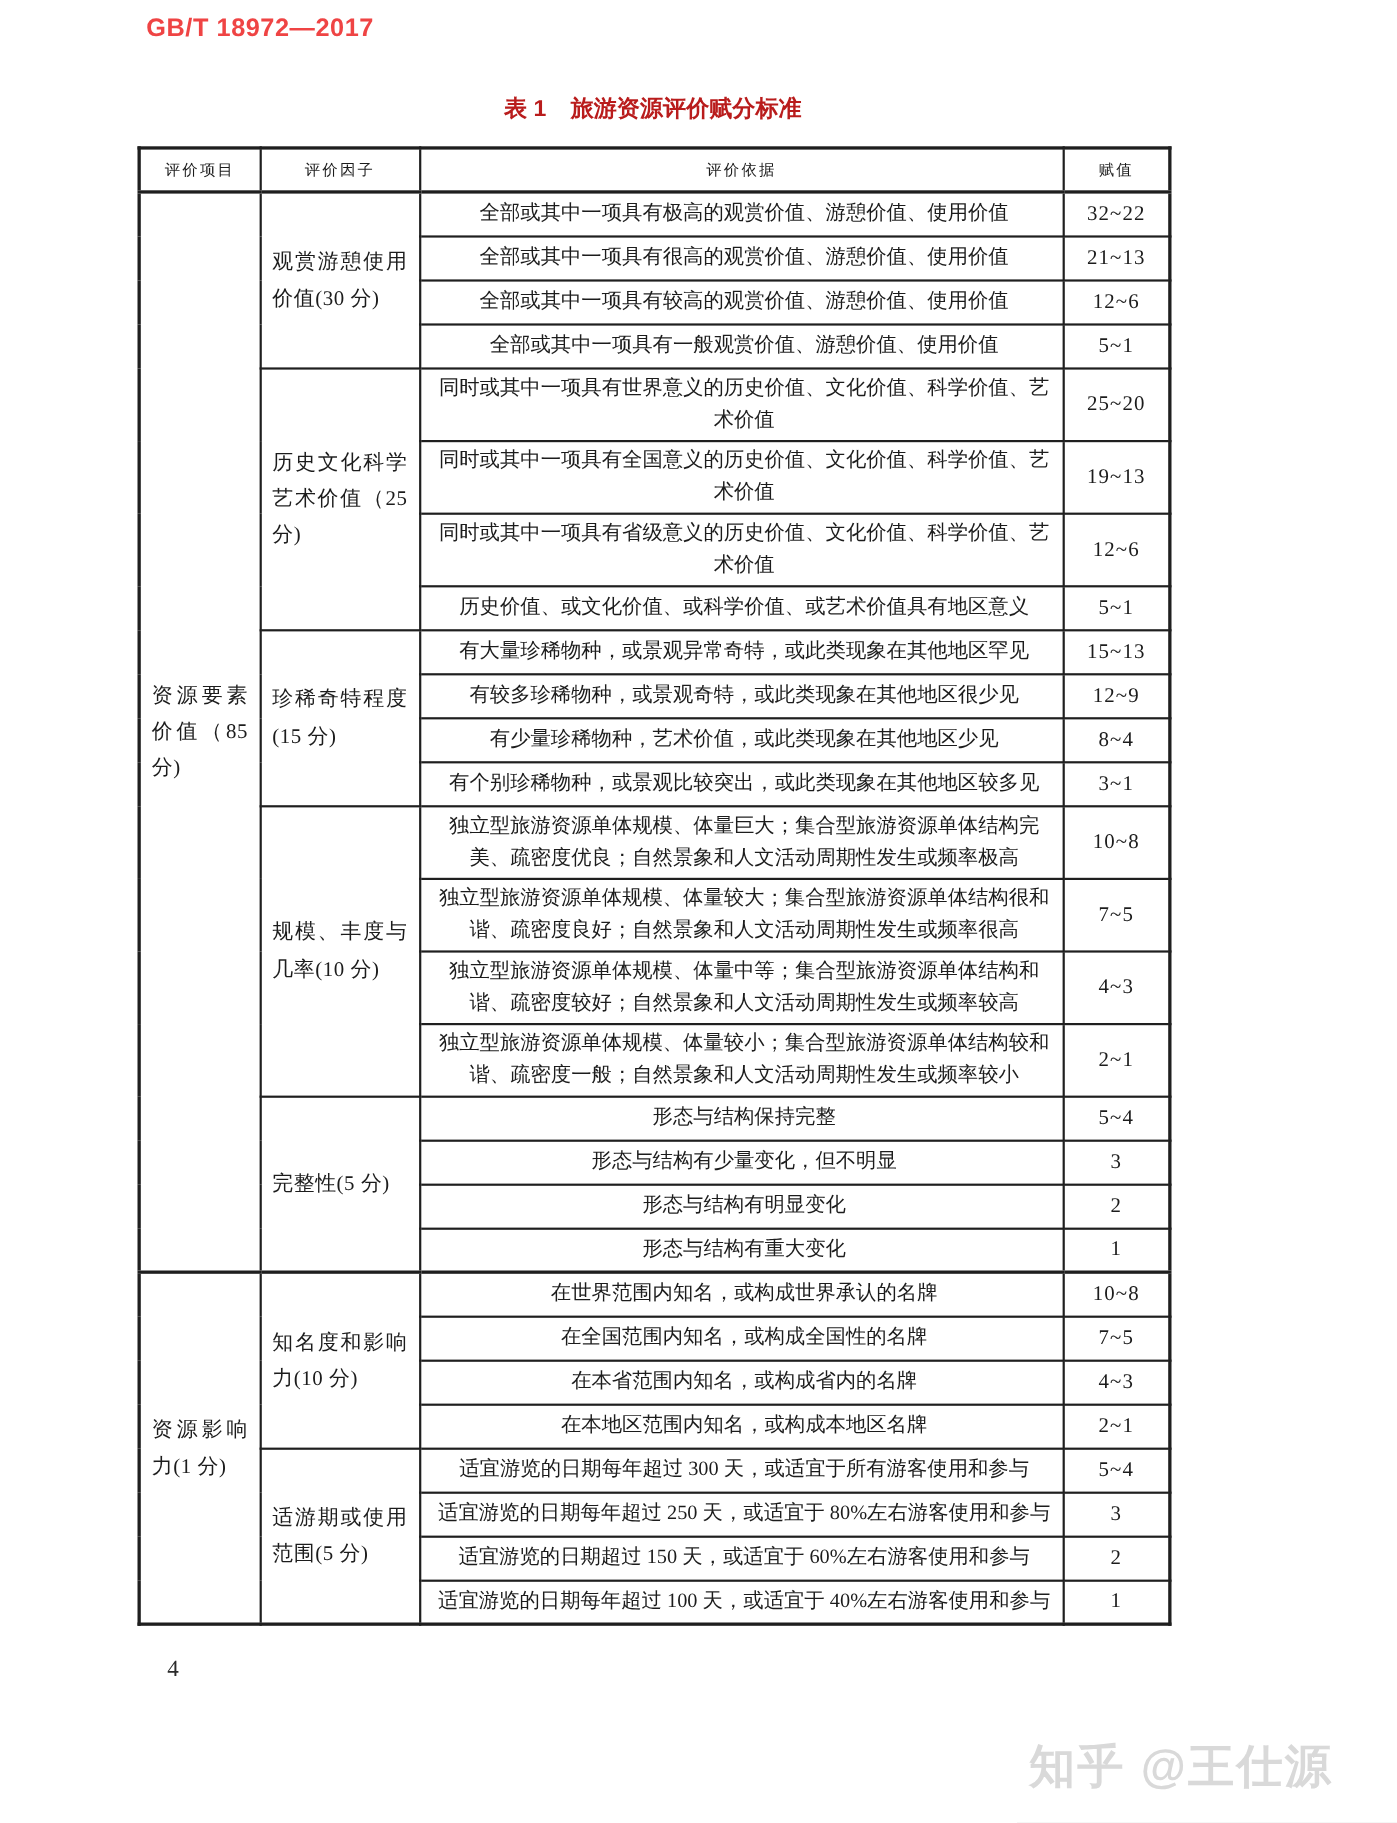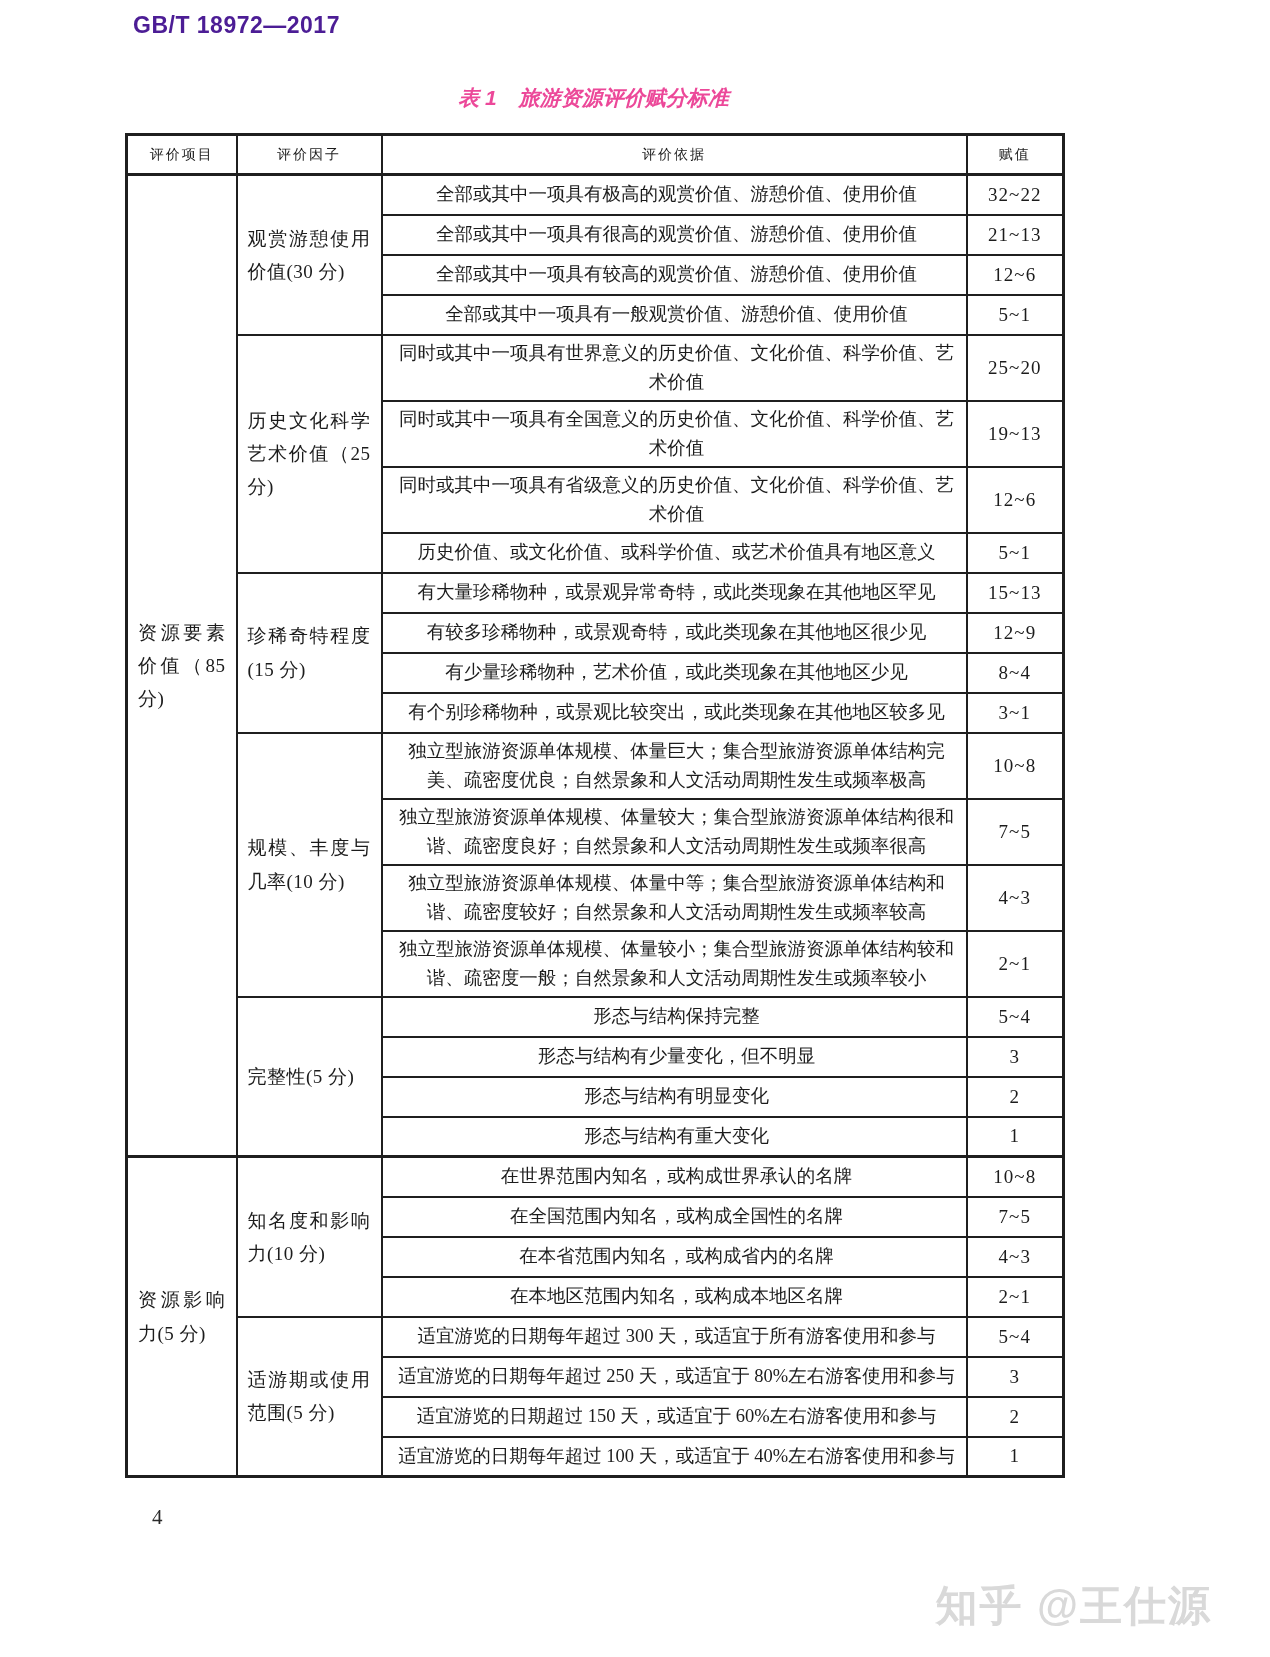--- a/index.html
+++ b/index.html
@@ -4,26 +4,26 @@
 <style>
   html,body { margin:0; padding:0; background:#e9e9e9; }
   .page {
     position:relative; width:1270px; height:1657px; margin:0 auto;
     background:#ffffff; overflow:hidden;
     font-family:"Liberation Serif","DejaVu Serif",serif; color:#1c1c1c;
   }
   .doc-code {
     position:absolute; left:133px; top:12px;
     font-family:"Liberation Sans","DejaVu Sans",sans-serif;
-    font-weight:bold; font-size:23px; letter-spacing:0.5px; color:#4c1d95;
+    font-weight:bold; font-size:23px; letter-spacing:0.5px; color:#ef4444;
   }
   .table-title {
     position:absolute; left:125px; top:84px; width:937px;
     text-align:center; font-family:"Liberation Sans","DejaVu Sans",sans-serif;
-    font-weight:bold; font-size:21px; color:#ec4899;font-style:italic;
+    font-weight:bold; font-size:21px; color:#b91c1c;
   }
   .table-title .prefix { margin-right:22px; }
   .score-table {
     position:absolute; left:125px; top:133px; width:937px;
     border-collapse:collapse; table-layout:fixed;
     border:3px solid #1f1f1f;
   }
   .score-table th, .score-table td { border:2px solid #1f1f1f; padding:0; }
   .score-table thead th {
     height:37px; font-weight:normal; font-size:14px; text-align:center;
@@ -165,21 +165,21 @@
       <tr class="s">
         <td class="basis">形态与结构有明显变化</td>
         <td class="val">2</td>
       </tr>
       <tr class="s">
         <td class="basis">形态与结构有重大变化</td>
         <td class="val">1</td>
       </tr>
 
       <tr class="s sep">
-        <td class="item" rowspan="8">资源影响力(5 分)</td>
+        <td class="item" rowspan="8">资源影响力(1 分)</td>
         <td class="factor" rowspan="4">知名度和影响力(10 分)</td>
         <td class="basis">在世界范围内知名，或构成世界承认的名牌</td>
         <td class="val">10~8</td>
       </tr>
       <tr class="s">
         <td class="basis">在全国范围内知名，或构成全国性的名牌</td>
         <td class="val">7~5</td>
       </tr>
       <tr class="s">
         <td class="basis">在本省范围内知名，或构成省内的名牌</td>

